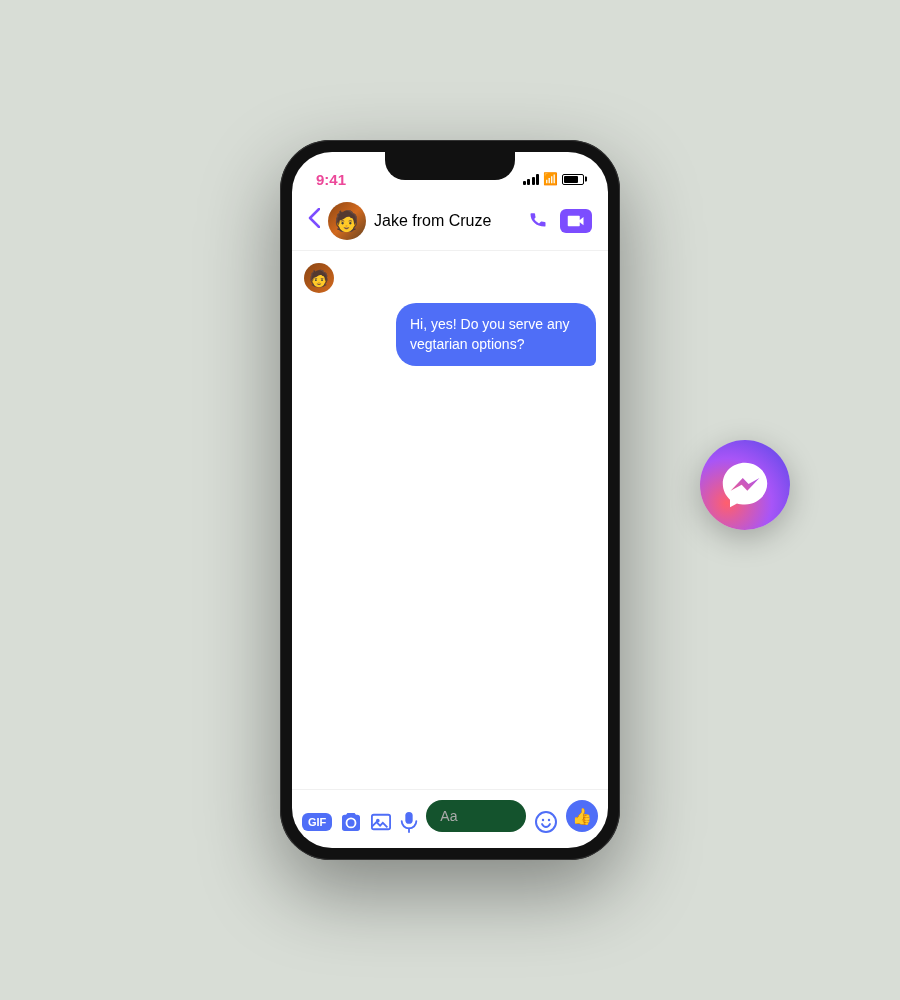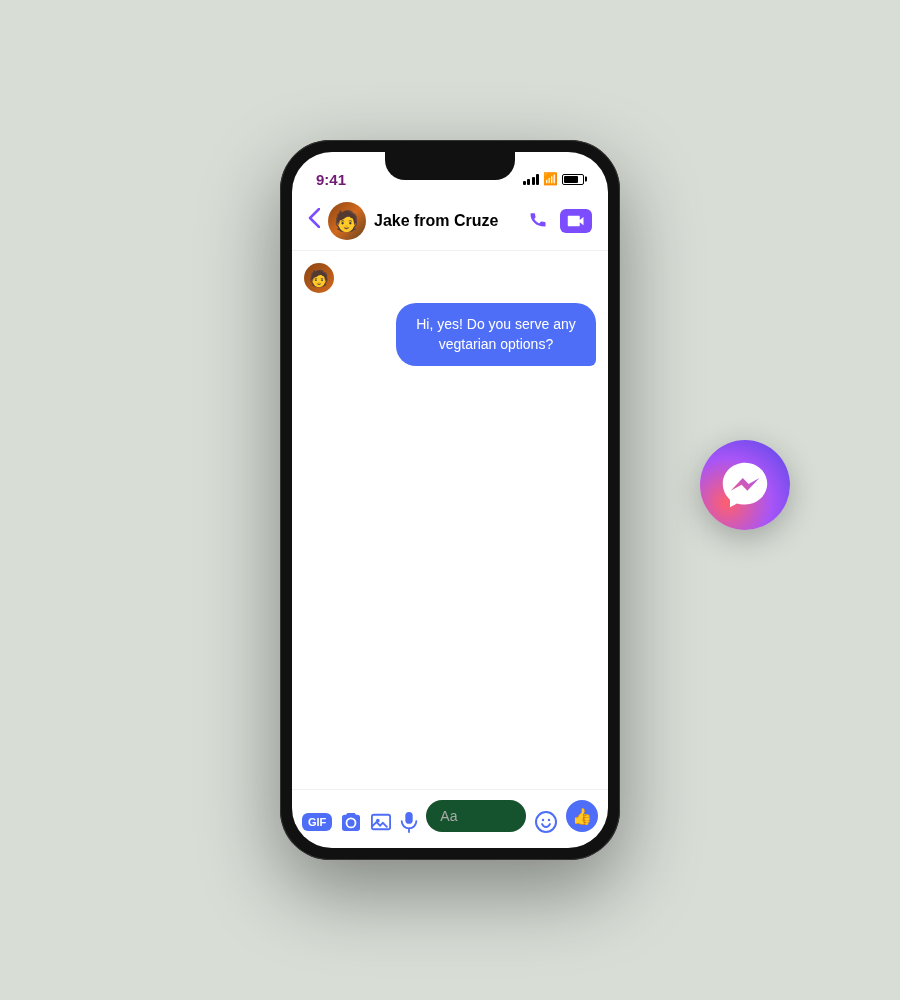--- a/index.html
+++ b/index.html
@@ -83,21 +83,21 @@
     }
 
     
     .status-bar {
       display: flex;
       justify-content: space-between;
       align-items: center;
       padding: 14px 24px 4px;
       font-size: 13px;
       font-weight: 600;
-      color: #701a75;
+      color: #ec4899;
       flex-shrink: 0;
       height: 44px;
       position: relative;
       z-index: 5;
       text-align: right;
     }
 
     .status-time {
       font-size: 15px;
       font-weight: 700;
@@ -186,21 +186,21 @@
       overflow: hidden;
       display: flex;
       align-items: center;
       justify-content: center;
       font-size: 20px;
       flex-shrink: 0;
     }
 
     .contact-name {
       flex: 1;
-      font-weight: 700;
+      font-weight: 400;
       font-size: 16px;
       color: #000;
     }
 
     .header-actions {
       display: flex;
       gap: 12px;
       align-items: center;
     }
 
@@ -235,21 +235,20 @@
 
     
     .message-row {
       display: flex;
       align-items: flex-end;
       gap: 8px;
     }
 
     .message-row.sent {
       justify-content: flex-end;
-      text-align: center;
     }
 
     .msg-avatar {
       width: 30px;
       height: 30px;
       border-radius: 50%;
       background: linear-gradient(135deg, #8B4513, #d2691e);
       flex-shrink: 0;
       display: flex;
       align-items: center;

